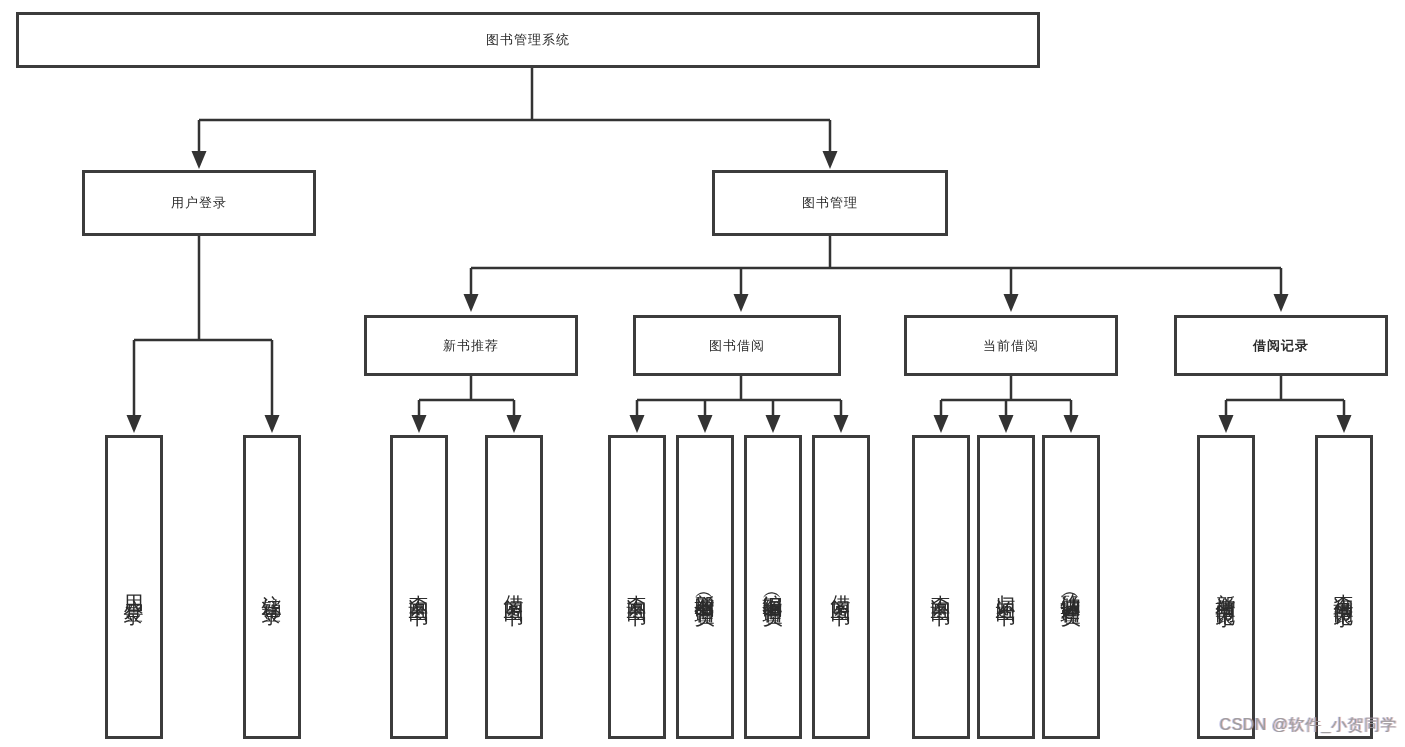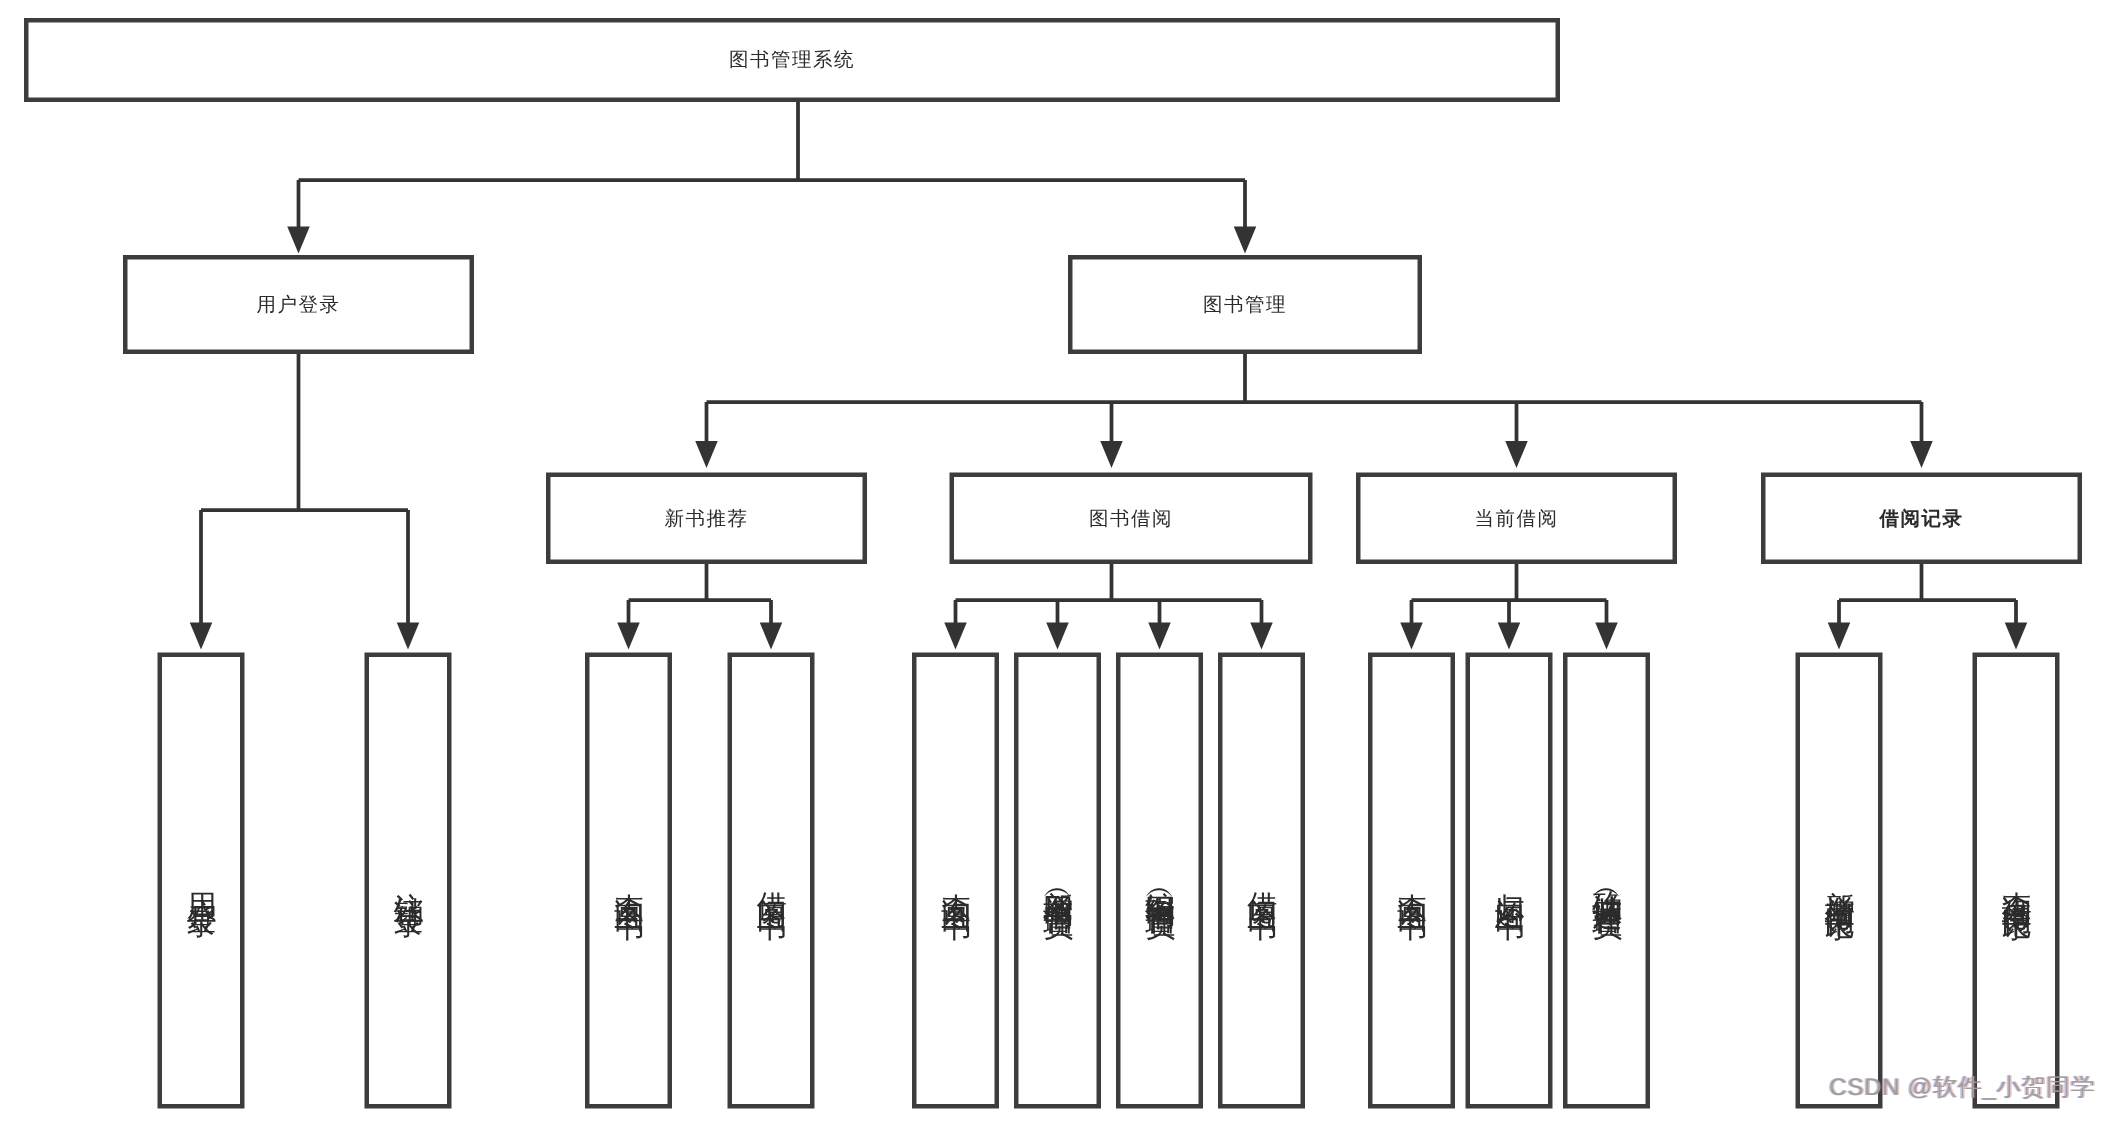--- a/index.html
+++ b/index.html
@@ -74,21 +74,21 @@
   <div class="node" style="left:82px;top:170px;width:234px;height:66px;">
     <span>用户登录</span>
   </div>
   <div class="node" style="left:712px;top:170px;width:236px;height:66px;text-align:center;">
     <span>图书管理</span>
   </div>
 
   <div class="node" style="left:364px;top:315px;width:214px;height:61px;">
     <span>新书推荐</span>
   </div>
-  <div class="node" style="left:633px;top:315px;width:242px;height:61px;">
+  <div class="node" style="left:633px;top:315px;width:208px;height:61px;">
     <span>图书借阅</span>
   </div>
   <div class="node" style="left:904px;top:315px;width:214px;height:61px;">
     <span>当前借阅</span>
   </div>
   <div class="node" style="left:1174px;top:315px;width:214px;height:61px;font-weight:bold;">
     <span>借阅记录</span>
   </div>
 
   <div class="leaf" style="left:105px;">

